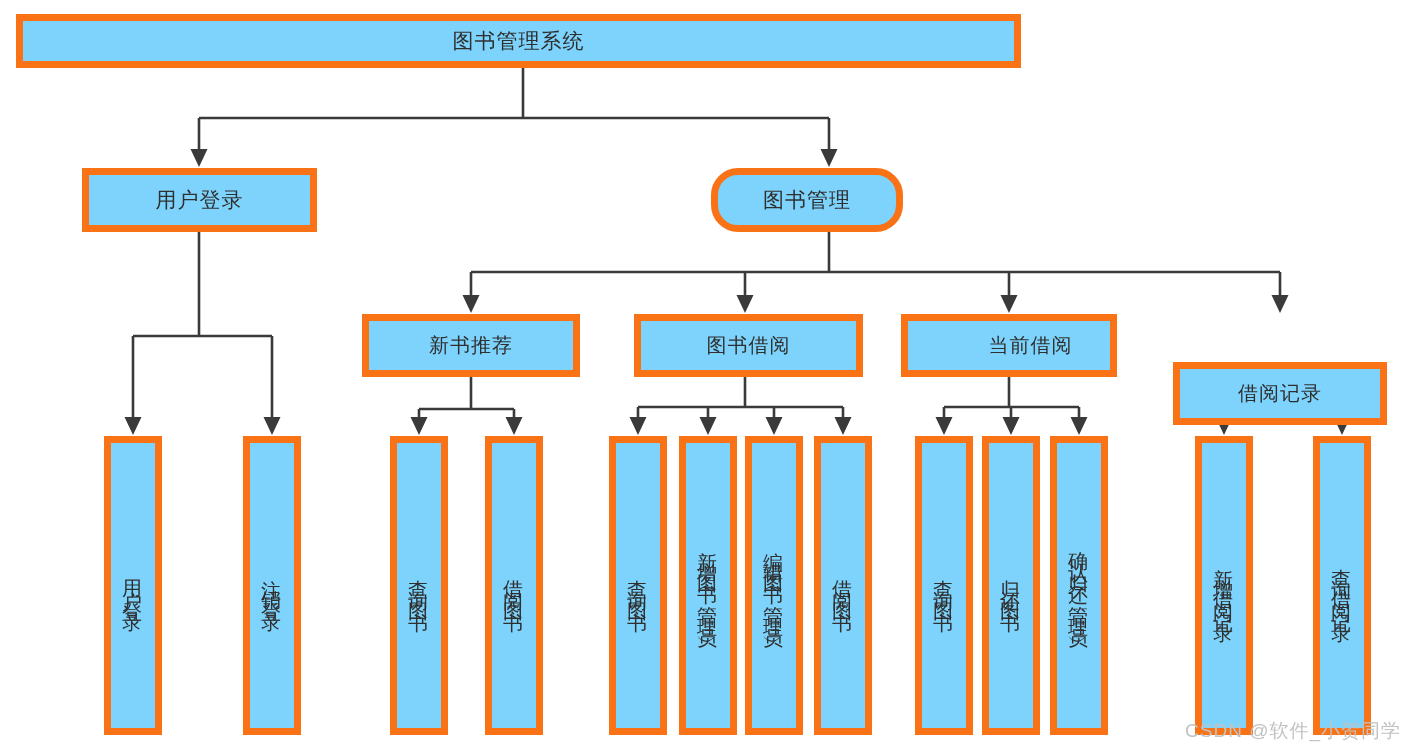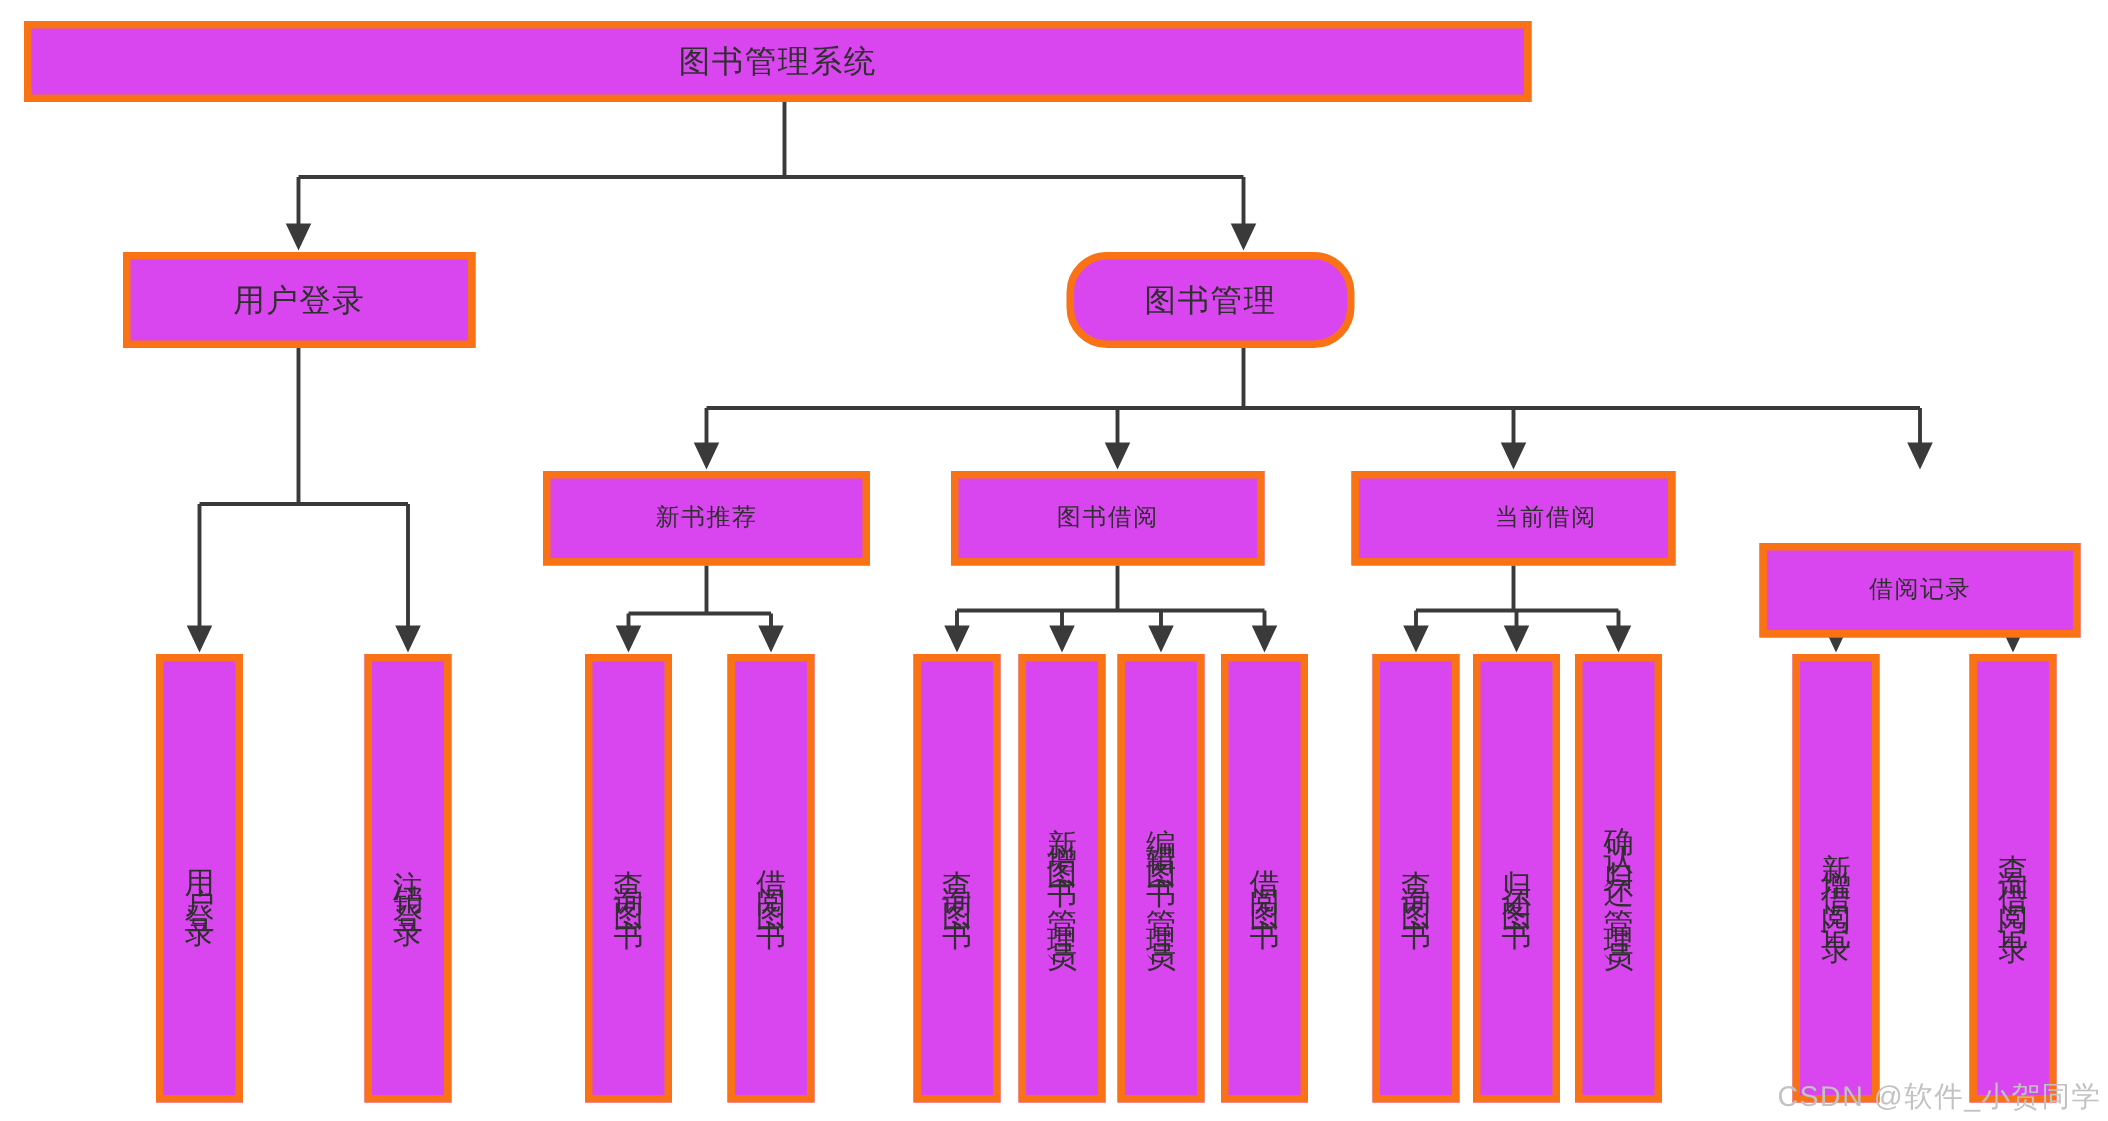--- a/index.html
+++ b/index.html
@@ -8,31 +8,31 @@
     width:1405px;height:747px;
     background:#ffffff;
     font-family:"Liberation Sans","DejaVu Sans",sans-serif;
     color:#2f2f2f;
     overflow:hidden;
   }
   svg.connectors{position:absolute;left:0;top:0;z-index:1;}
   .box{
     position:absolute;
     box-sizing:border-box;
-    border:5px solid #f97316;
-    background:#d946ef;
+    border:7px solid #f97316;
+    background:#7dd3fc;
     display:flex;
     align-items:center;
     justify-content:center;
     z-index:2;
   }
   .h-box{font-size:21px;letter-spacing:1px;}
   .root-box{left:16px;top:14px;width:1005px;height:54px;}
   .lvl2{top:168px;height:64px;}
-  .lvl3{top:314px;height:63px;font-size:16px;}
+  .lvl3{top:314px;height:63px;font-size:20px;}
   .v-box{top:436px;width:58px;height:299px;}
   .v-box span{
     writing-mode:vertical-rl;
     text-orientation:mixed;
     font-size:20px;
     letter-spacing:0.55em;
     white-space:nowrap;
   }
   .watermark{
     position:absolute;
@@ -105,21 +105,21 @@
       M1215.5 417 L1232.5 417 L1224 435 Z
       M1333.5 417 L1350.5 417 L1342 435 Z"></path>
   </svg>
 
   <div class="box h-box root-box">图书管理系统</div>
 
   <div class="box h-box lvl2" style="left:82px;width:235px;">用户登录</div>
   <div class="box h-box lvl2" style="left:711px;width:192px;border-radius:27px;">图书管理</div>
 
   <div class="box h-box lvl3" style="left:362px;width:218px;">新书推荐</div>
-  <div class="box h-box lvl3" style="left:634px;width:209px;">图书借阅</div>
+  <div class="box h-box lvl3" style="left:634px;width:229px;">图书借阅</div>
   <div class="box h-box lvl3" style="left:901px;width:216px;padding-left:43px;">当前借阅</div>
   <div class="box h-box lvl3" style="left:1173px;width:214px;margin-top:48px;">借阅记录</div>
 
   <div class="box v-box" style="left:104px;">
     <span>用户登录</span>
   </div>
   <div class="box v-box" style="left:243px;">
     <span>注销登录</span>
   </div>
 

